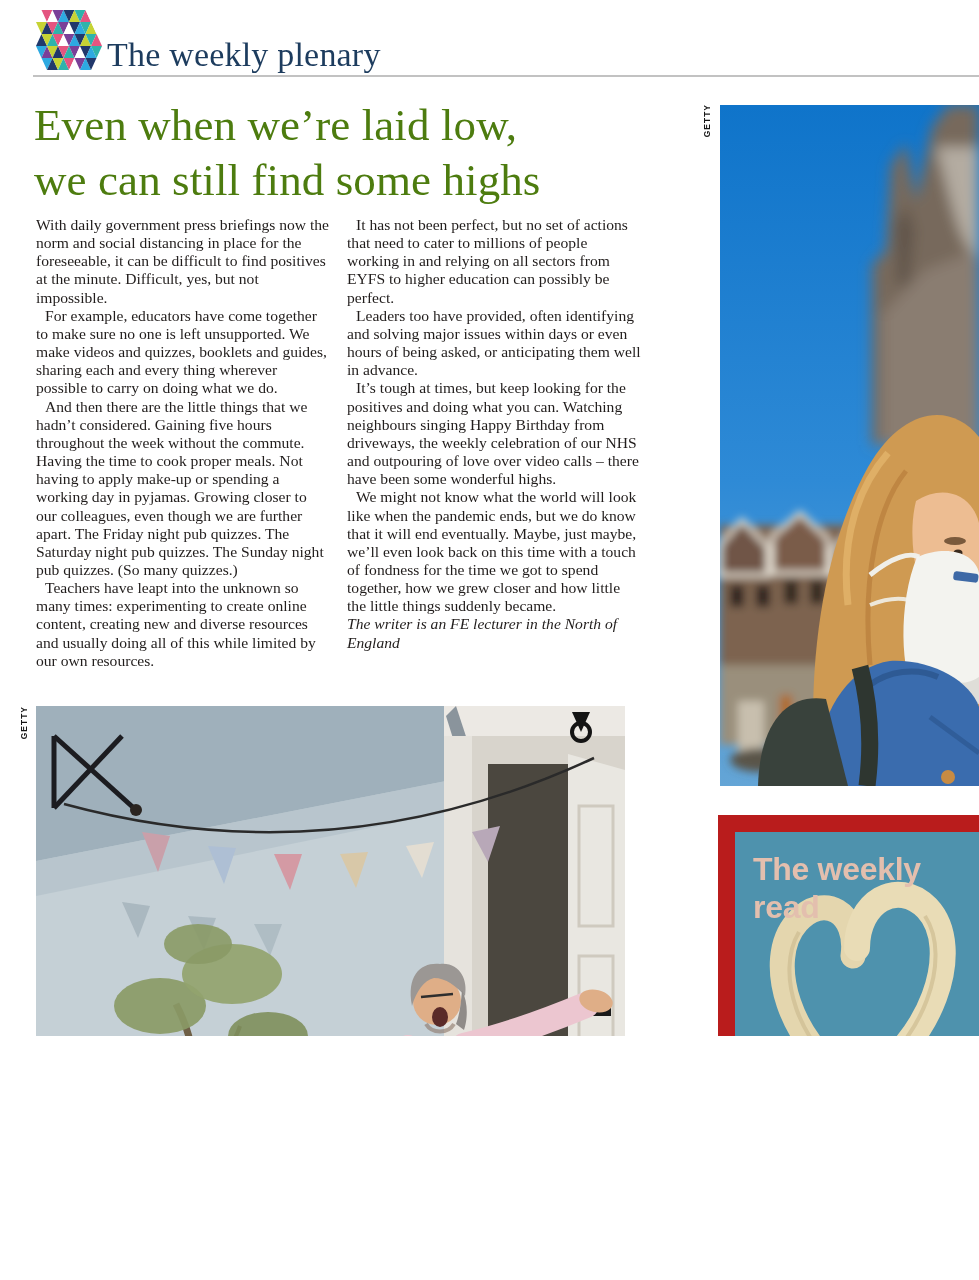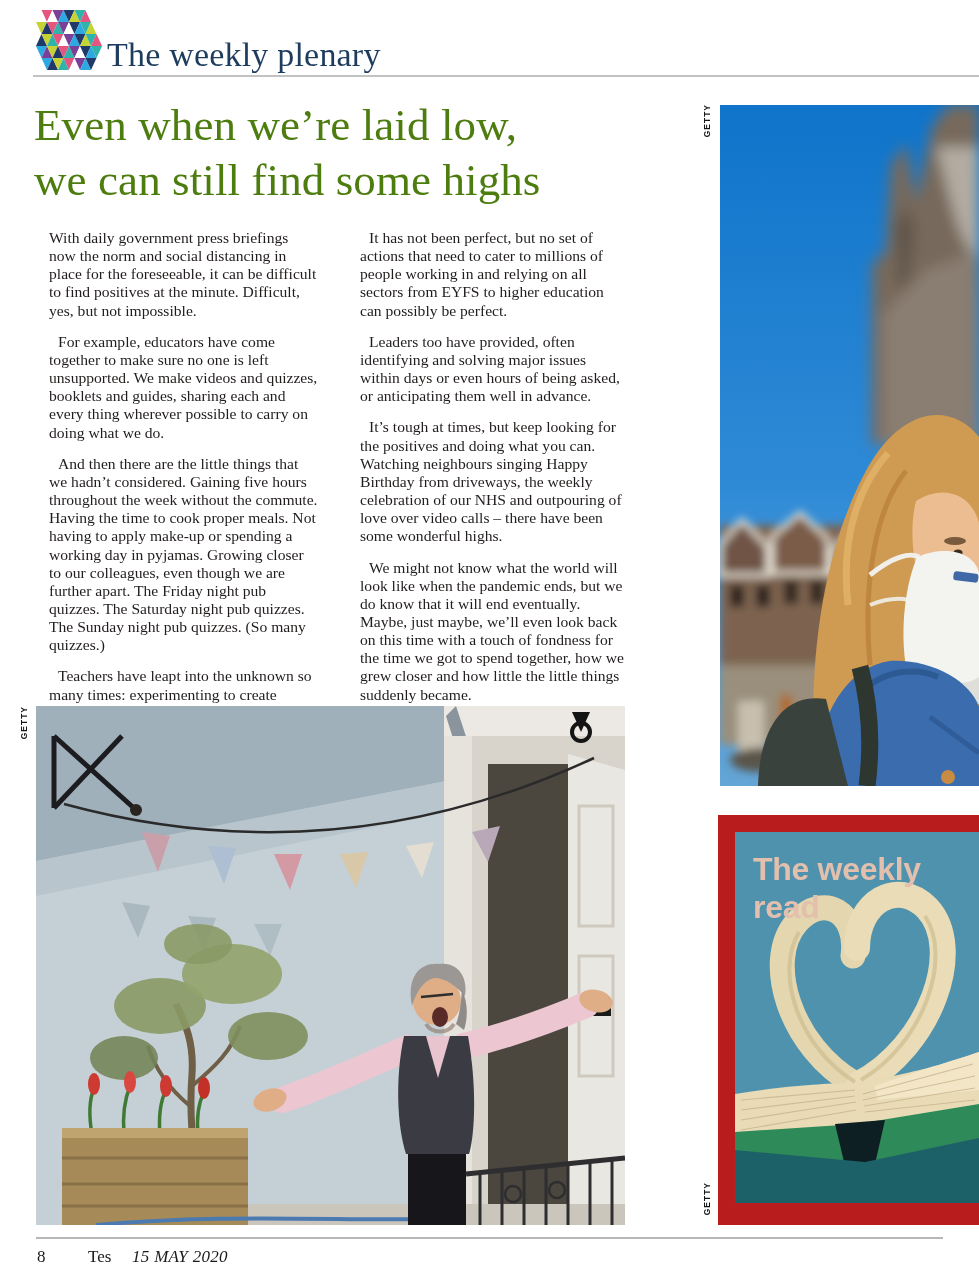--- a/index.html
+++ b/index.html
@@ -1,33 +1,33 @@
 <!DOCTYPE html>
 <html><head>
 <meta charset="utf-8">
 <style>
   html,body{margin:0;padding:0;background:#ffffff;}
-  #page{position:relative;width:979px;height:1280px;background:#ffffff;overflow:hidden;
+  #page{position:relative;width:979px;height:1036px;background:#ffffff;overflow:hidden;
         font-family:"Liberation Serif",serif;color:#1d1d1d;}
 
   
   .logo-box{position:absolute;left:36px;top:9px;width:66px;height:62px;}
   .section-title{position:absolute;left:107px;top:36px;font-size:34px;line-height:38px;
                  color:#1d3c5e;letter-spacing:.2px;}
   .header-rule{position:absolute;left:33px;top:75px;width:946px;height:2px;background:#c2c2c2;}
 
   
   .headline{position:absolute;left:34px;top:98px;width:640px;font-size:45px;line-height:55px;
             color:#4d7c0f;font-weight:400;letter-spacing:.1px;}
   .headline span{display:block;}
 
   
   .columns{position:absolute;left:36px;top:216px;width:606px;display:flex;gap:16px;}
   .col{width:295px;font-size:15.6px;line-height:18.15px;color:#211d1c;text-align:left;}
-  .col p{margin:13px;text-indent:9px;}
+  .col p{margin:0;text-indent:9px;}
   .col p.first{text-indent:0;}
   .col p.byline{text-indent:0;font-style:italic;}
 
   
   .photo{position:absolute;display:block;}
   .photo-street{left:720px;top:105px;width:259px;height:681px;}
   .photo-doorstep{left:36px;top:706px;width:589px;height:519px;}
 
   
   .read-card{position:absolute;left:718px;top:815px;width:261px;height:410px;background:#b91c1c;}

